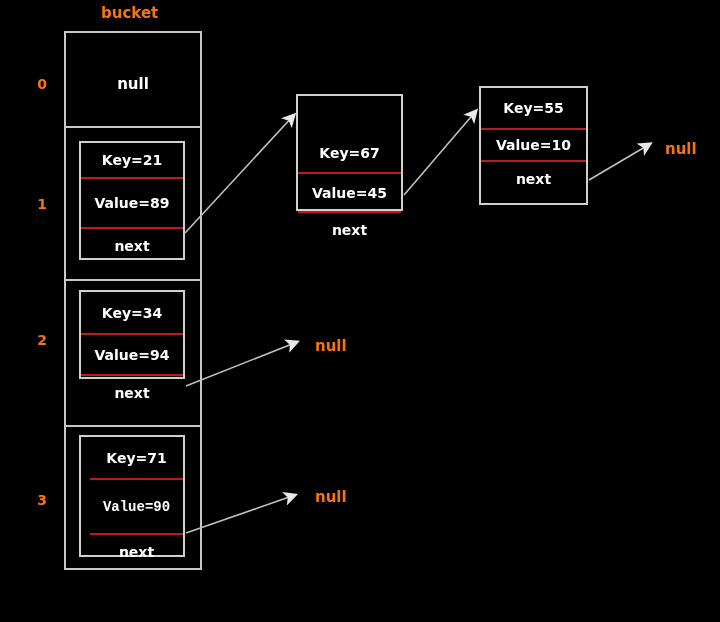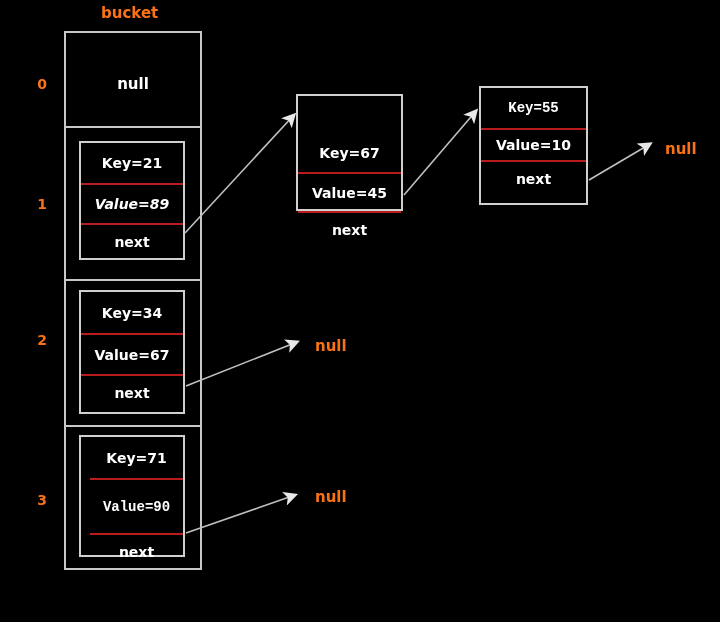--- a/index.html
+++ b/index.html
@@ -107,45 +107,45 @@
 
   <div id="bucket-array">
     <div class="cell-div" style="top:93px;"></div>
     <div class="cell-div" style="top:246px;"></div>
     <div class="cell-div" style="top:392px;"></div>
 
     <div id="cell0-null" style="top:42px;">null</div>
   </div>
 
   <div class="node" style="left:79px; top:141px; width:106px; height:119px;">
-    <div class="node-row" style="height:40px;">Key=21</div>
-    <div class="node-row" style="height:40px;font-style:italic;">Value=89</div>
+    <div class="node-row" style="height:34px;">Key=21</div>
+    <div class="node-row" style="height:50px;">Value=89</div>
     <div class="node-row" style="height:35px;">next</div>
   </div>
 
-  <div class="node" style="left:79px; top:290px; width:106px; height:124px;">
+  <div class="node" style="left:79px; top:290px; width:106px; height:89px;">
     <div class="node-row" style="height:41px;">Key=34</div>
-    <div class="node-row" style="height:41px;">Value=67</div>
+    <div class="node-row" style="height:41px;">Value=94</div>
     <div class="node-row" style="height:36px;">next</div>
   </div>
 
   <div class="node" style="left:79px; top:435px; width:106px; height:122px;padding-left:9px;">
     <div class="node-row" style="height:41px;">Key=71</div>
     <div class="node-row" style="height:55px;font-family:Liberation Mono, monospace;">Value=90</div>
     <div class="node-row" style="height:36px;">next</div>
   </div>
 
   <div class="node" style="left:296px; top:94px; width:107px; height:117px;">
     <div class="node-row" style="height:39px;margin-top:37px;">Key=67</div>
     <div class="node-row" style="height:39px;">Value=45</div>
     <div class="node-row" style="height:35px;">next</div>
   </div>
 
   <div class="node" style="left:479px; top:86px; width:109px; height:119px;">
-    <div class="node-row" style="height:40px;font-family:Liberation Mono, monospace;">Key=55</div>
+    <div class="node-row" style="height:40px;">Key=55</div>
     <div class="node-row" style="height:32px;">Value=10</div>
     <div class="node-row" style="height:35px;">next</div>
   </div>
 
   <div class="txt null-label" style="left:665px; top:142px;">null</div>
   <div class="txt null-label" style="left:315px; top:339px;">null</div>
   <div class="txt null-label" style="left:315px; top:490px;">null</div>
 
   <svg class="arrows" viewBox="0 0 720 622">
     <defs>

